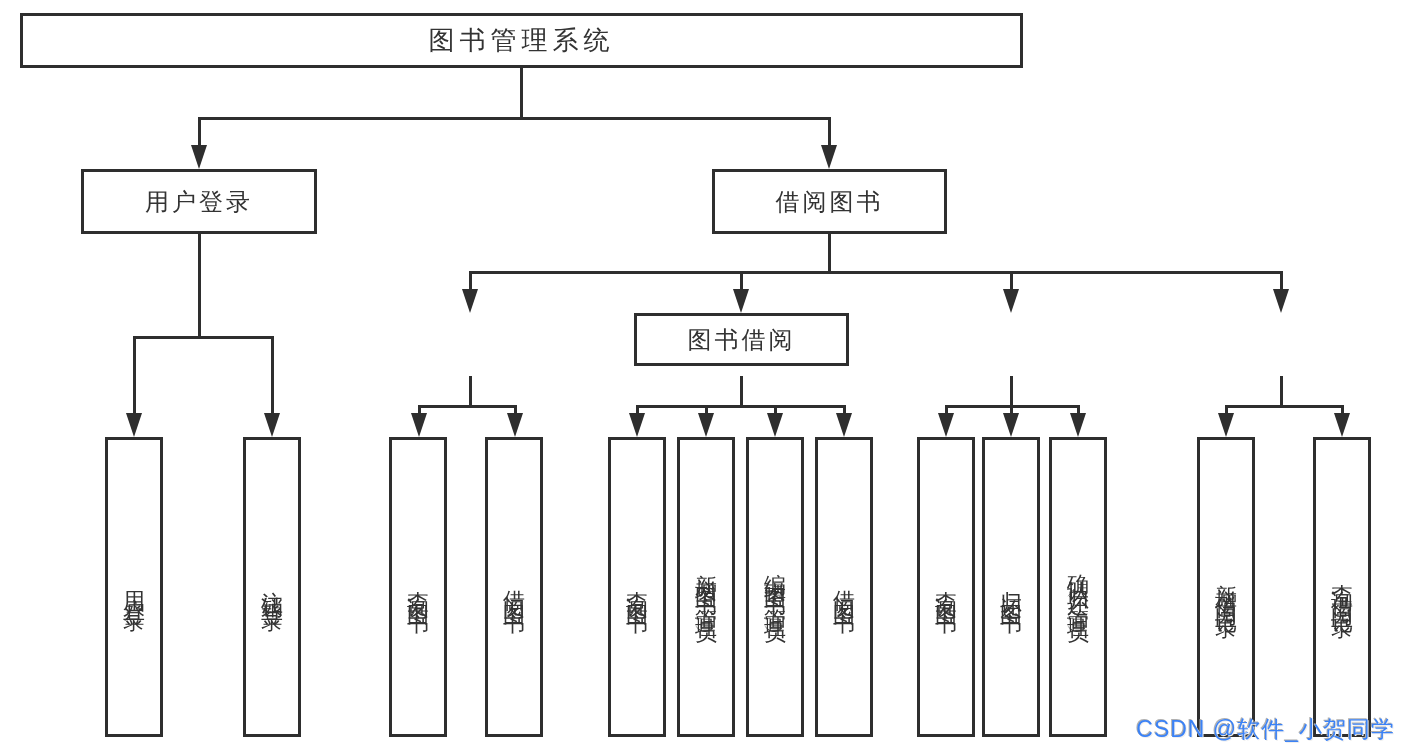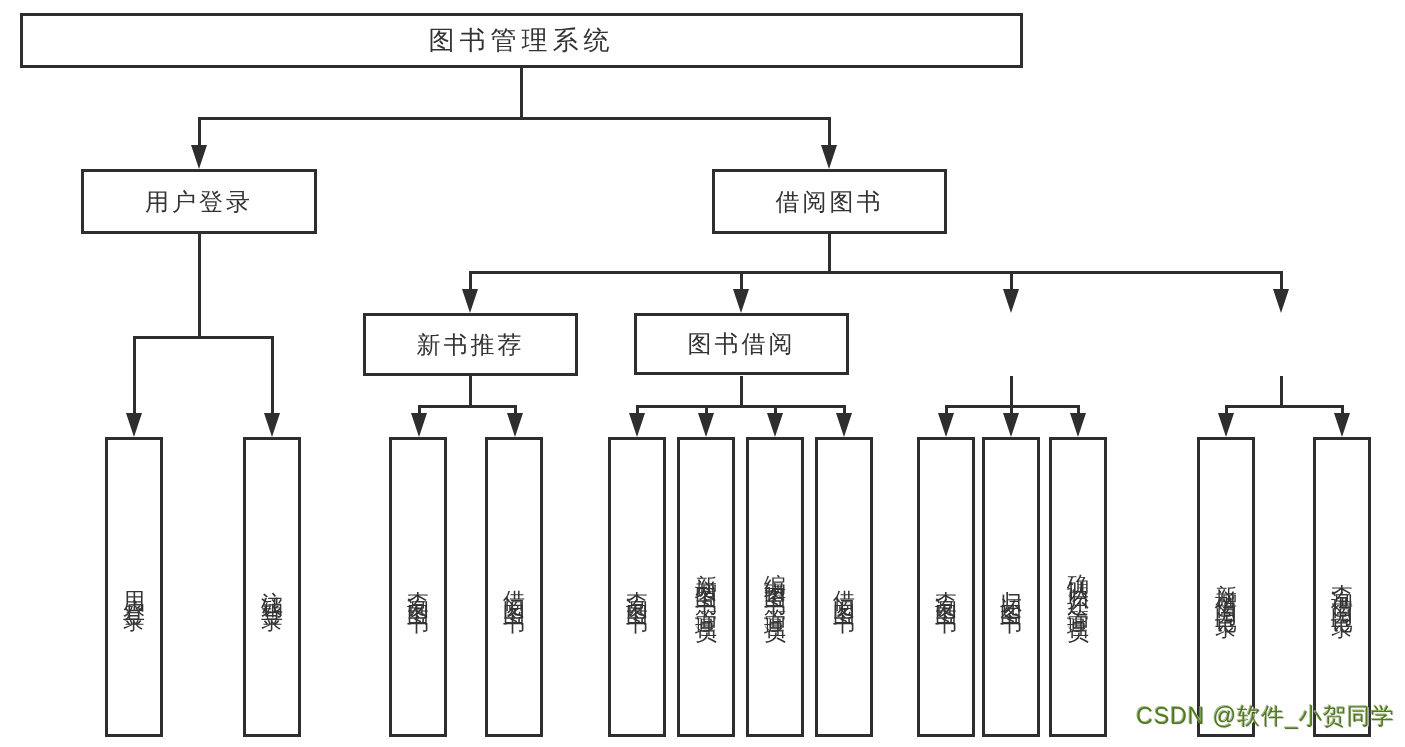--- a/index.html
+++ b/index.html
@@ -40,23 +40,23 @@
   .vline { position:absolute; width:3px; background:#2e2e2e; z-index:1; }
   .hline { position:absolute; height:3px; background:#2e2e2e; z-index:1; }
   .arrowhead {
     position:absolute; width:0; height:0; z-index:1;
     border-left:8px solid transparent;
     border-right:8px solid transparent;
     border-top:24px solid #2e2e2e;
   }
   
   #watermark {
-    position:absolute; right:10px; bottom:15px;
+    position:absolute; right:10px; bottom:2px;
     font-size:23px; letter-spacing:1px;
-    color:#4d7c0f;
+    color:#3b82f6;
     text-shadow:1px 1px 0 #efefef, -1px -1px 0 #b0b0b0;
     z-index:5;
     white-space:nowrap;
   }
 </style>
 </head>
 <body>
 
 <div id="canvas">
 
@@ -119,24 +119,21 @@
     <span>图书管理系统</span>
   </div>
 
   <div class="node h2" style="left:81px; top:169px; width:236px; height:65px;">
     <span>用户登录</span>
   </div>
   <div class="node h2" style="left:712px; top:169px; width:235px; height:65px;">
     <span>借阅图书</span>
   </div>
 
-  <div class="node h3" style="left:363px; top:313px; width:215px; height:63px;">
-    <span>新书推荐</span>
-  </div>
-  <div class="node h3" style="left:634px; top:313px; width:215px; height:62px;">
+  <div class="node h3" style="left:634px; top:313px; width:215px; height:53px;">
     <span>图书借阅</span>
   </div>
 
   <div class="leaf" style="left:105px; top:437px;">
     <span>用户登录</span>
   </div>
   <div class="leaf" style="left:243px; top:437px;">
     <span>注销登录</span>
   </div>
 

